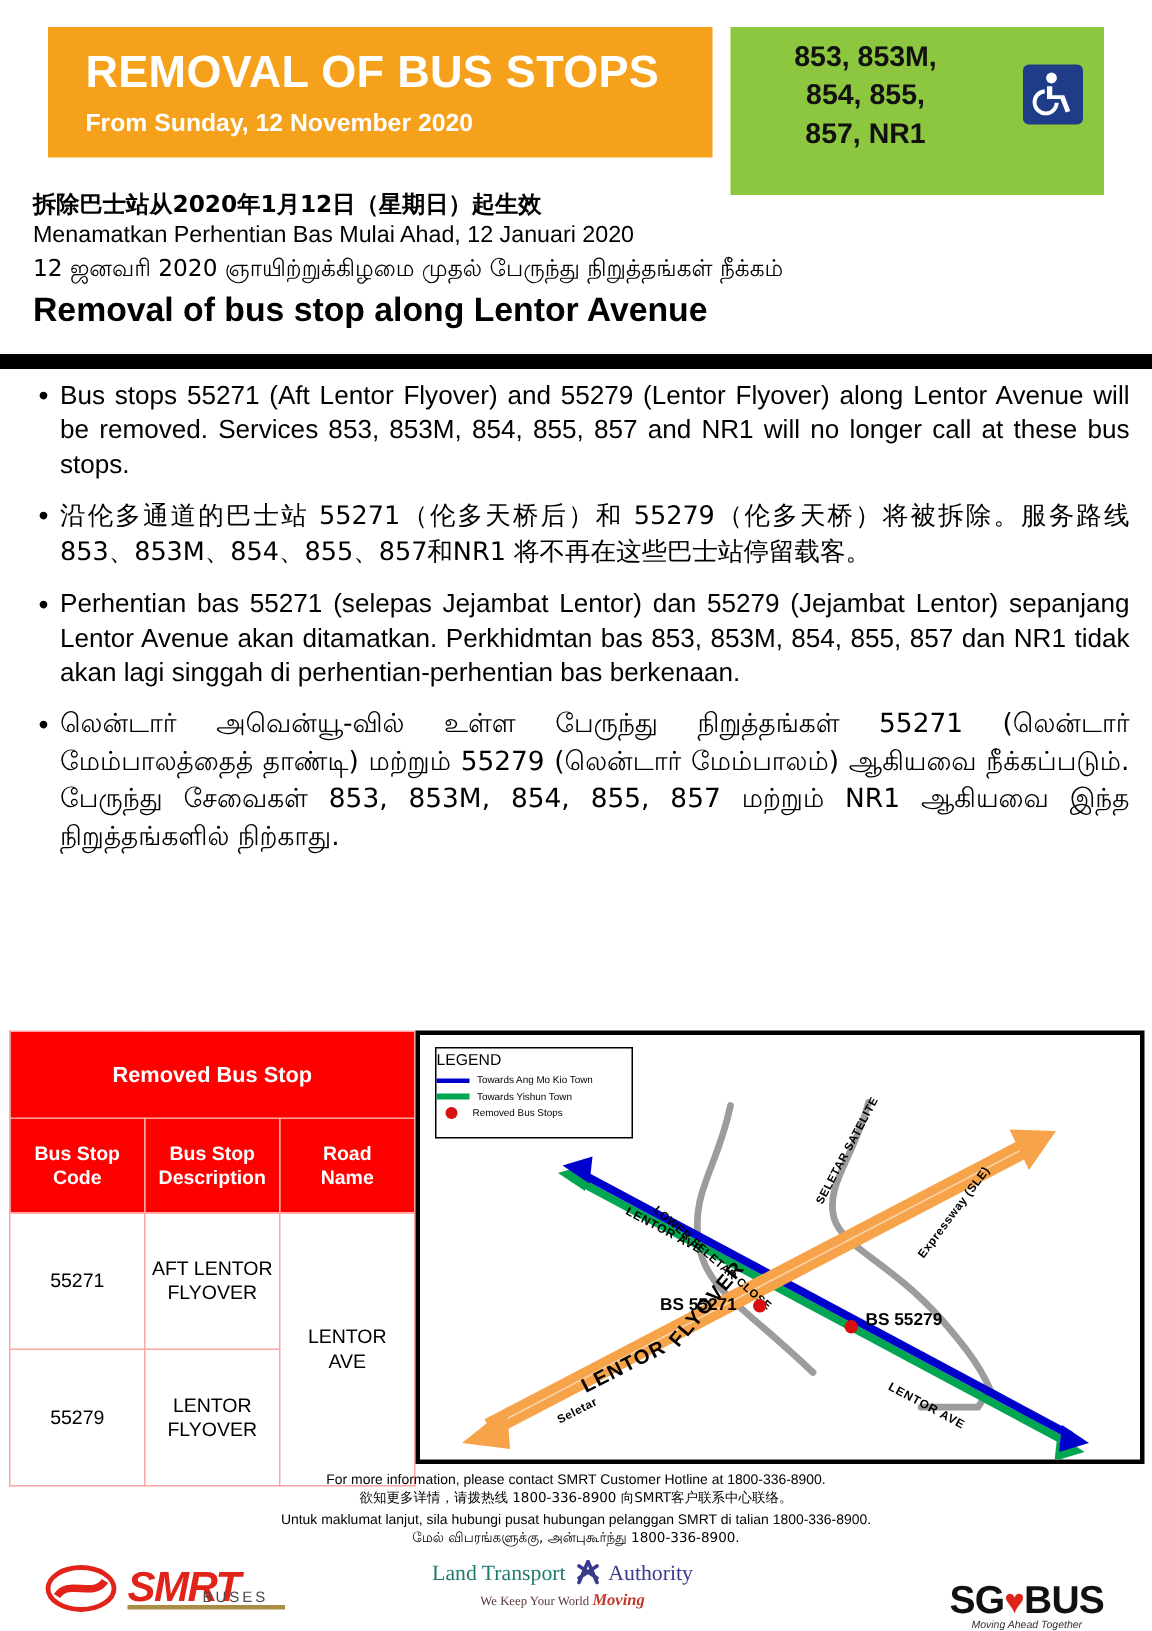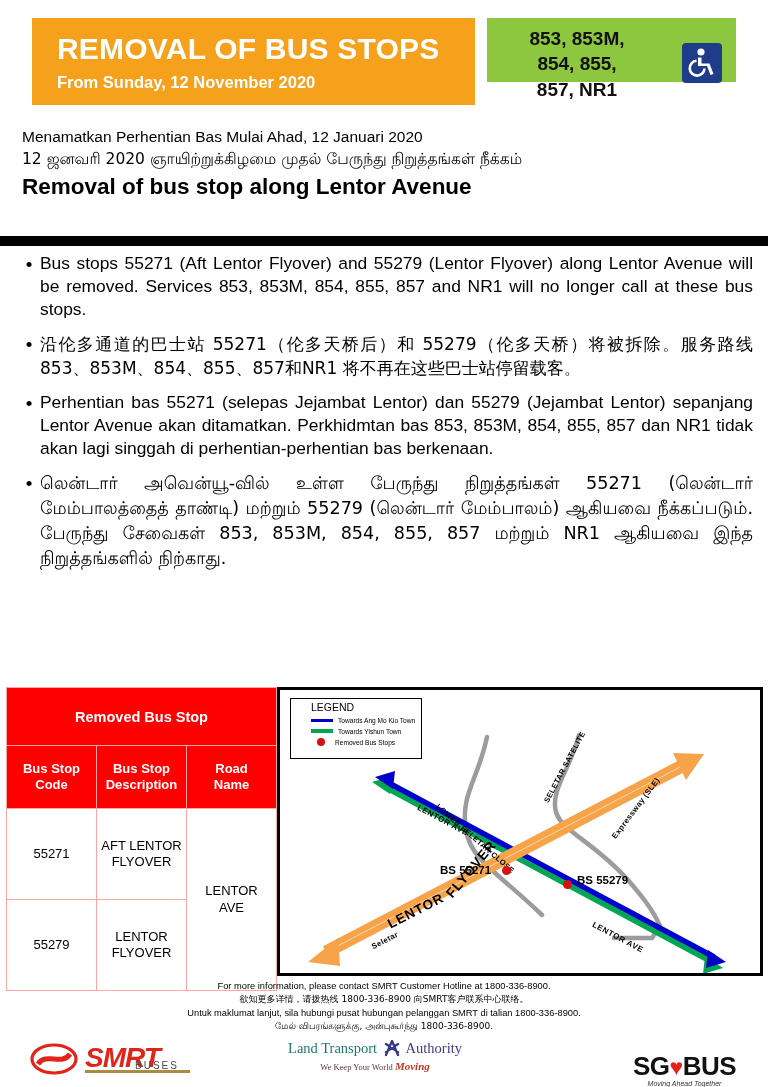--- a/index.html
+++ b/index.html
@@ -17,21 +17,21 @@
   }
   .hdr-title{
     font-size:30px;font-weight:bold;color:#FFFFFF;letter-spacing:.2px;
     line-height:1.0;white-space:nowrap;
   }
   .hdr-sub{
     font-size:16.5px;font-weight:bold;color:#FFFFFF;margin-top:9px;
     white-space:nowrap;
   }
   .hdr-green{
-    position:absolute;left:487px;top:0;width:249px;height:64px;
+    position:absolute;left:487px;top:0;width:249px;height:112px;
     background:#8DC63F;
   }
   .svc-list{
     position:absolute;left:10px;top:8px;width:160px;text-align:center;
     font-size:19px;font-weight:bold;color:#111;line-height:1.33;
   }
   .wheel-box{
     position:absolute;right:14px;top:25px;width:40px;height:40px;
     background:#1F3C88;border-radius:4px;
   }
@@ -65,21 +65,21 @@
   .th-main{background:#FF0000;color:#fff;font-size:14.5px;font-weight:bold;height:55px;}
   .th-col{background:#FF0000;color:#fff;font-size:13px;font-weight:bold;
           height:58px;line-height:1.22;padding:2px;}
   td.cell{font-size:13px;line-height:1.24;height:88px;background:#fff;}
   .c1{width:72px;} .c2{width:113px;} .c3{width:86px;}
 
   
   .map{position:absolute;left:271px;top:0;width:486px;height:289px;
        border:3px solid #000;box-sizing:border-box;background:#fff;overflow:hidden;}
   .legend{position:absolute;left:10px;top:8px;width:132px;height:61px;
-          border:1px solid #000;background:#fff;z-index:6;padding:3px 20px;
+          border:1px solid #000;background:#fff;z-index:6;padding:3px 0;
           box-sizing:border-box;}
   .lg-title{font-size:10.5px;line-height:1.1;}
   .lg-row{display:flex;align-items:center;margin-top:3.5px;}
   .lg-swatch{width:22px;height:3.5px;margin-right:5px;flex:0 0 22px;}
   .lg-dot{width:8px;height:8px;border-radius:50%;background:#D81010;
           margin:0 10px 0 6px;flex:0 0 8px;}
   .lg-lbl{font-size:6.6px;white-space:nowrap;}
 
   .bs-lbl{position:absolute;font-size:11.5px;font-weight:bold;z-index:5;white-space:nowrap;}
   .stopdot{position:absolute;width:9px;height:9px;border-radius:50%;
@@ -127,20 +127,21 @@
       <svg viewBox="0 0 40 40" width="40" height="40" aria-hidden="true">
         <circle cx="19" cy="9" r="3.6" fill="#fff"></circle>
         <path d="M16 14.5 L16 23 L25 23 L28.5 32 L31.5 31 L27.5 20.5 L19.5 20.5 L19.5 14.5 Z" fill="#fff"></path>
         <path d="M22.5 25.5 A7.4 7.4 0 1 1 14.5 17.8" fill="none" stroke="#fff" stroke-width="2.6"></path>
       </svg>
     </div>
   </div>
 </div>
 
 <div class="subs">
+  <div class="sub-zh">拆除巴士站从2020年1月12日（星期日）起生效</div>
   <div class="sub-ms">Menamatkan Perhentian Bas Mulai Ahad, 12 Januari 2020</div>
   <div class="sub-ta">12 ஜனவரி 2020 ஞாயிற்றுக்கிழமை முதல் பேருந்து நிறுத்தங்கள் நீக்கம்</div>
   <div class="sub-en">Removal of bus stop along Lentor Avenue</div>
 </div>
 
 <div class="blackbar"></div>
 
 <div class="bullets">
   <div class="bullet">
     <div class="dot">•</div>

